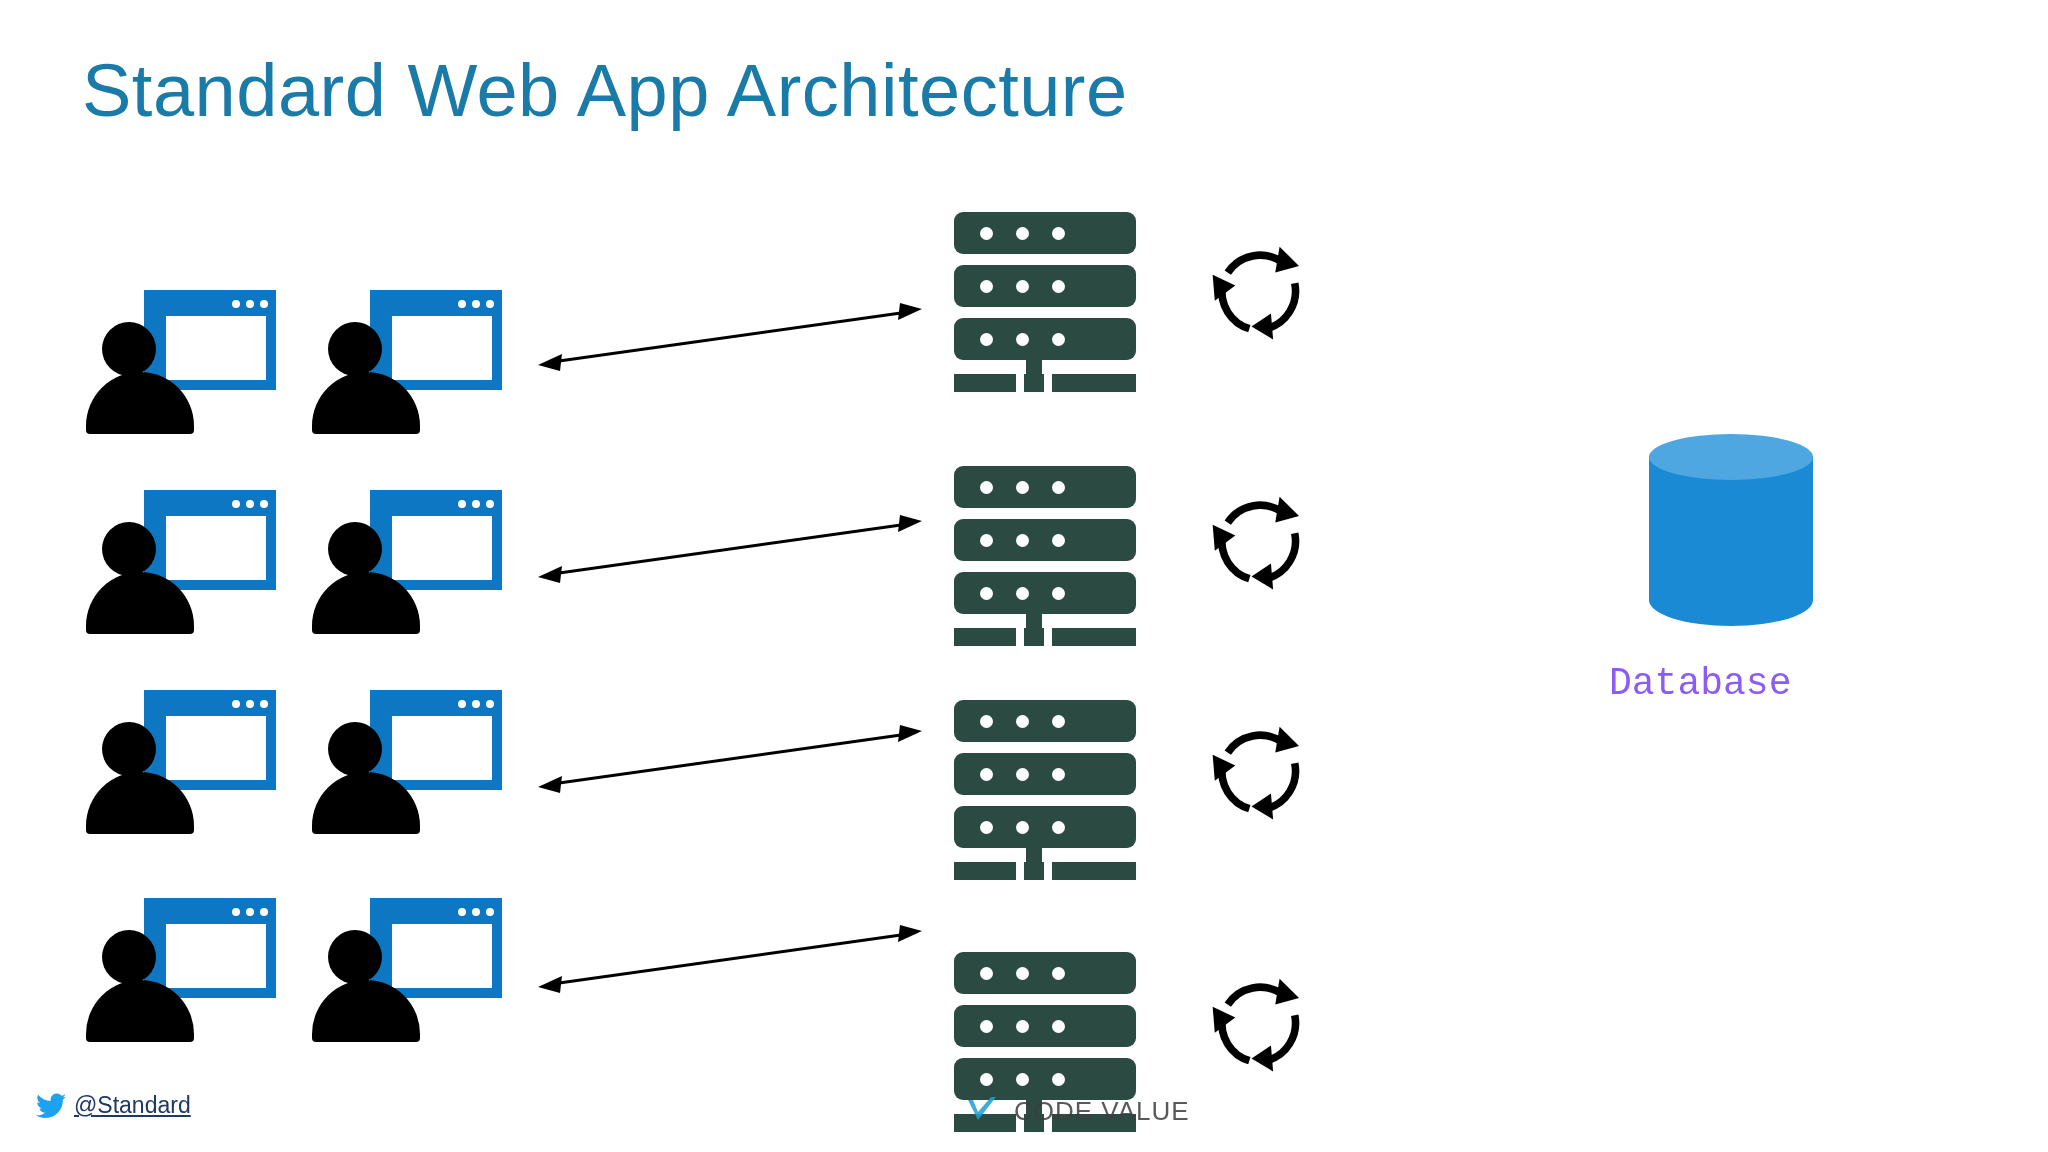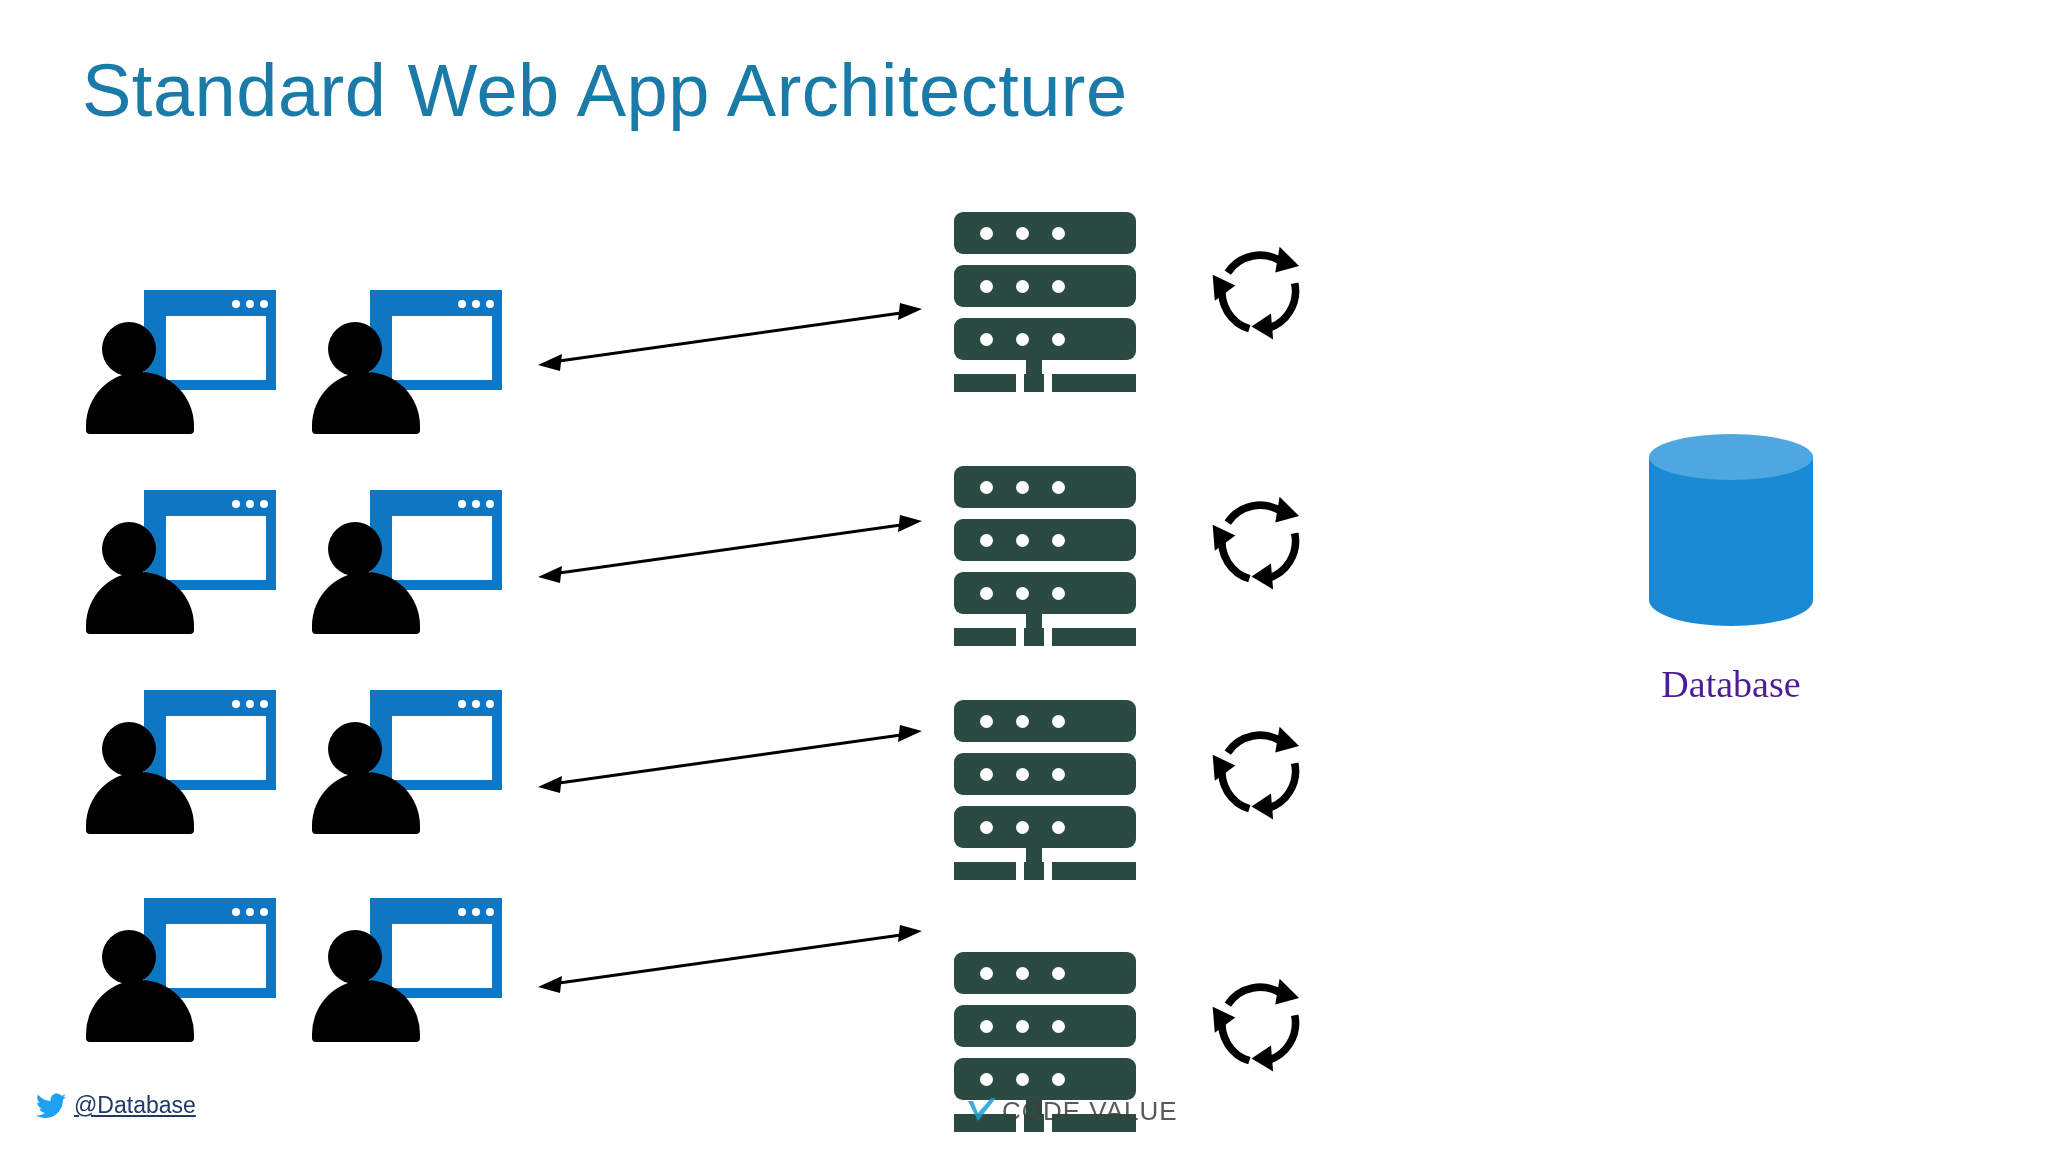--- a/index.html
+++ b/index.html
@@ -177,24 +177,23 @@
     width: 164px;
     height: 46px;
     background: #4ea7e0;
     border-radius: 50%;
   }
   .db-label {
     position: absolute;
     left: -40px;
     top: 228px;
     width: 244px;
-    text-align: center;
     font-size: 38px;
-    color: #4c1d95;
-    font-family: Liberation Serif, serif;
+    color: #8b5cf6;
+    font-family: Liberation Mono, monospace;
   }
 
   
   .handle {
     position: absolute;
     left: 22px;
     top: 1092px;
     display: flex;
     align-items: center;
     gap: 8px;
@@ -206,22 +205,22 @@
     text-decoration: underline;
     font-family: "Liberation Sans", sans-serif;
   }
 
   
   .cv-logo {
     position: absolute;
     left: 952px;
     top: 1096px;
     display: flex;
-    align-items: flex-end;
-    gap: 4px;
+    align-items: flex-start;
+    gap: 16px;
     opacity: 0.85;
   }
   .cv-check { width: 32px; height: 30px; display: block; }
   .cv-text {
     font-size: 26px;
     letter-spacing: 1px;
     color: #3d3d3d;
     font-family: "Liberation Sans", sans-serif;
   }
 </style>
@@ -499,21 +498,21 @@
     </div>
     <div class="db-label">Database</div>
   </div>
 
   <div class="handle">
     <span class="bird-wrap">
       <svg class="bird" viewBox="0 0 24 20" xmlns="http://www.w3.org/2000/svg">
         <path fill="#1da1f2" d="M24 2.4c-.9.4-1.8.7-2.8.8 1-.6 1.8-1.6 2.2-2.7-1 .6-2 1-3.1 1.2C19.3.6 18 0 16.6 0c-2.7 0-4.9 2.2-4.9 4.9 0 .4 0 .8.1 1.1C7.7 5.8 4.1 3.9 1.7.9c-.4.7-.7 1.6-.7 2.5 0 1.7.9 3.2 2.2 4.1-.8 0-1.6-.2-2.2-.6v.1c0 2.4 1.7 4.4 3.9 4.8-.4.1-.8.2-1.3.2-.3 0-.6 0-.9-.1.6 2 2.4 3.4 4.6 3.4-1.7 1.3-3.8 2.1-6.1 2.1-.4 0-.8 0-1.2-.1 2.2 1.4 4.8 2.2 7.5 2.2 9.1 0 14-7.5 14-14v-.6c1-.7 1.8-1.6 2.5-2.5z"></path>
       </svg>
     </span>
-    <span class="handle-text">@Database</span>
+    <span class="handle-text">@Standard</span>
   </div>
 
   <div class="cv-logo">
     <span>
       <svg class="cv-check" viewBox="0 0 32 30" xmlns="http://www.w3.org/2000/svg">
         <path fill="#1a9fd4" d="M2 4 L12 24 L30 1 L25 1 L12 16 L7 4 Z"></path>
       </svg>
     </span>
     <span class="cv-text">CODE VALUE</span>
   </div>

